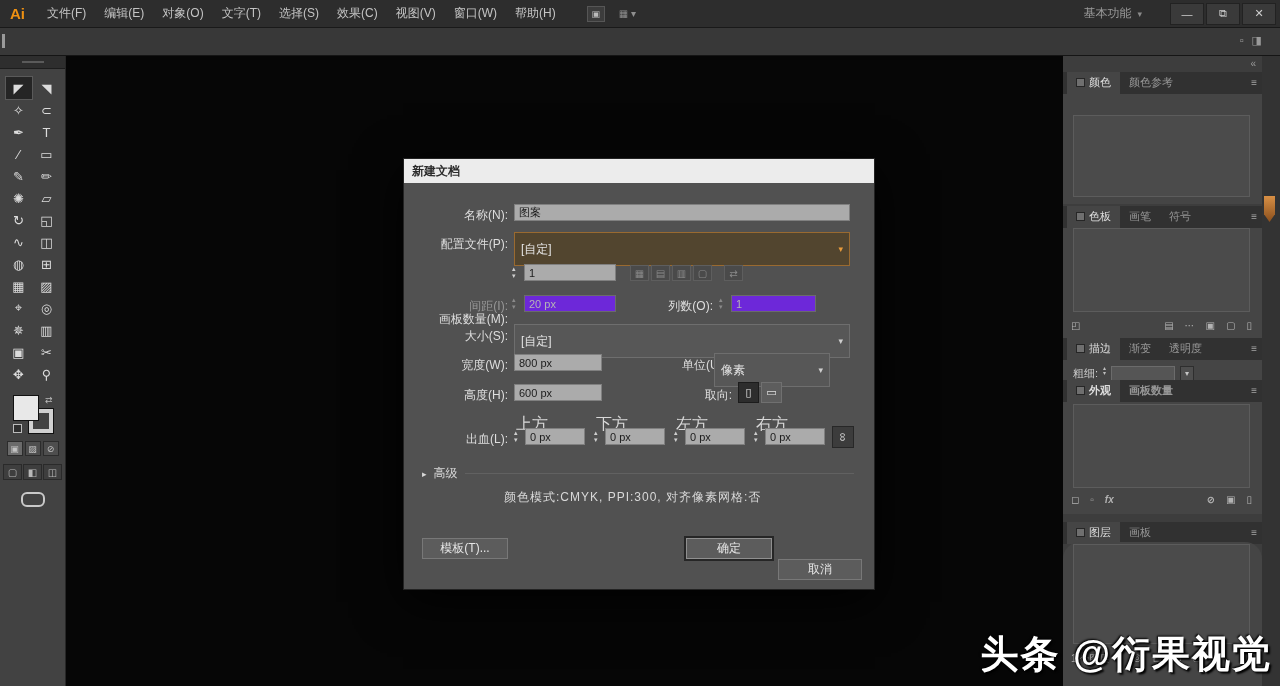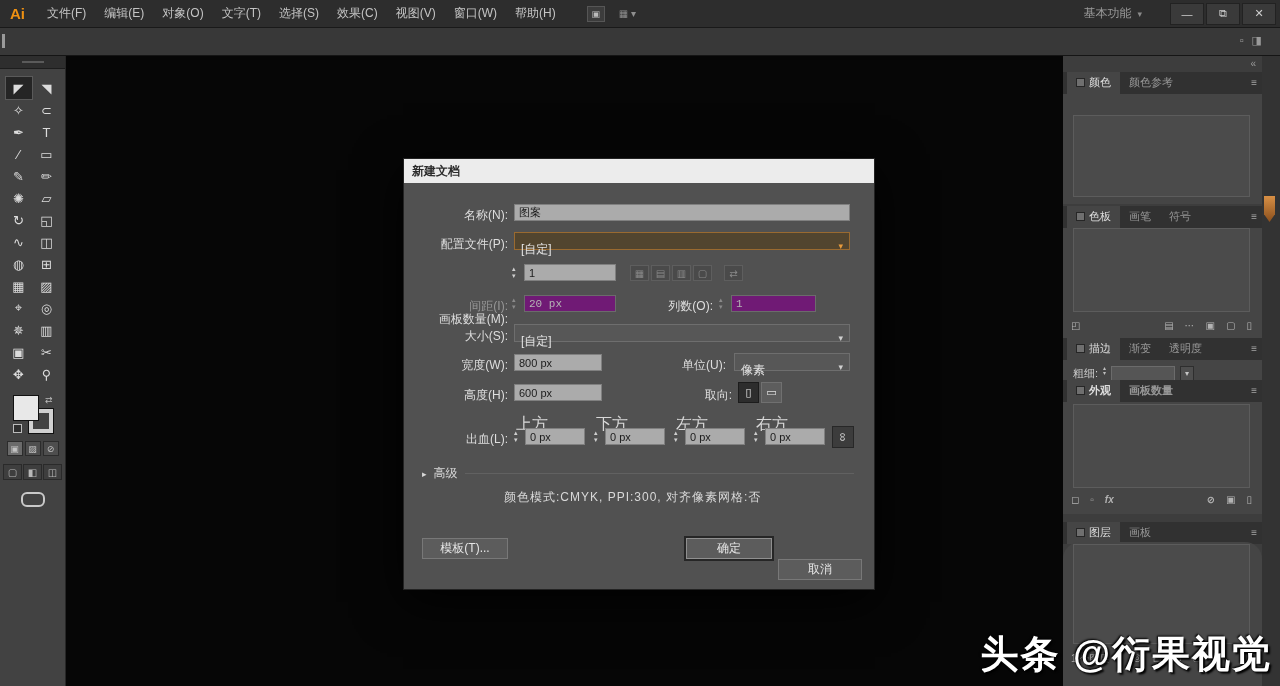--- a/index.html
+++ b/index.html
@@ -83,23 +83,23 @@
   
   .dialog { position:absolute; left:403px; top:158px; width:472px; height:432px; background:#515151;
             border:1px solid #232323; box-shadow:0 12px 45px rgba(0,0,0,.85); font-size:12px; }
   .dtitle { height:24px; background:#ececec; color:#2b2b2b; font-weight:bold; line-height:24px;
             padding-left:8px; font-size:12px; }
   .dlabel { position:absolute; left:8px; width:96px; text-align:right; color:#dedede; }
   .dlabel.dis, .dis-txt { color:#979797; }
   .rlabel { position:absolute; text-align:right; color:#dedede; }
   .fld { position:absolute; height:17px; background:#ababab; border:1px solid #808080; color:#1c1c1c;
          font-size:11px; padding:0 4px; font-family:inherit; }
-  .fld.dis { background:#701a75; border:1px solid #6b6b6b; color:#b5b5b5;font-family:Liberation Mono, monospace; }
+  .fld.dis { background:#6d28d9; border:1px solid #6b6b6b; color:#b5b5b5; }
   .dd { position:absolute; height:16px; background:#575757; border:1px solid #6e6e6e; color:#e3e3e3;
-        display:flex; padding:8px 6px; }
+        display:flex; align-items:center; padding:16px 6px; }
   .dd .caret { margin-left:auto; font-size:9px; color:#cfcfcf; }
   .dd.hl { background:#52452f; border:1px solid #9a6a30; }
   .dd.hl .caret { color:#e89b3c; }
   .spin { position:absolute; width:9px; display:flex; flex-direction:column; font-size:7px;
           line-height:7px; color:#cfcfcf; }
   .spin.dis { color:#8a8a8a; }
   .gicon { position:absolute; width:19px; height:16px; border:1px solid #5e5e5e; color:#8a8a8a;
            display:flex; align-items:center; justify-content:center; font-size:10px; background:#4a4a4a; }
   .orient-btn { position:absolute; width:21px; height:21px; display:flex; align-items:center;
                 justify-content:center; font-size:11px; }
@@ -367,21 +367,21 @@
 
   <div class="dlabel" style="top:169px;">大小(S):</div>
   <div class="dd" style="left:110px; top:165px; width:336px;">
     <span>[自定]</span>
     <span class="caret">▾</span>
   </div>
 
   <div class="dlabel" style="top:198px;">宽度(W):</div>
   <input class="fld" style="left: 110px; top: 195px; width: 88px;" value="800 px">
   <div class="rlabel" style="left:240px; top:198px; width:82px;">单位(U):</div>
-  <div class="dd" style="left:330px; top:194px; width:116px;">
+  <div class="dd" style="left:310px; top:194px; width:116px;">
     <span>像素</span>
     <span class="caret">▾</span>
   </div>
 
   <div class="dlabel" style="top:228px;">高度(H):</div>
   <input class="fld" style="left: 110px; top: 225px; width: 88px;" value="600 px">
   <div class="rlabel" style="left:260px; top:228px; width:68px;">取向:</div>
   <span class="orient-btn pressed" style="left:334px; top:223px;">▯</span>
   <span class="orient-btn up" style="left:357px; top:223px;">▭</span>
 

